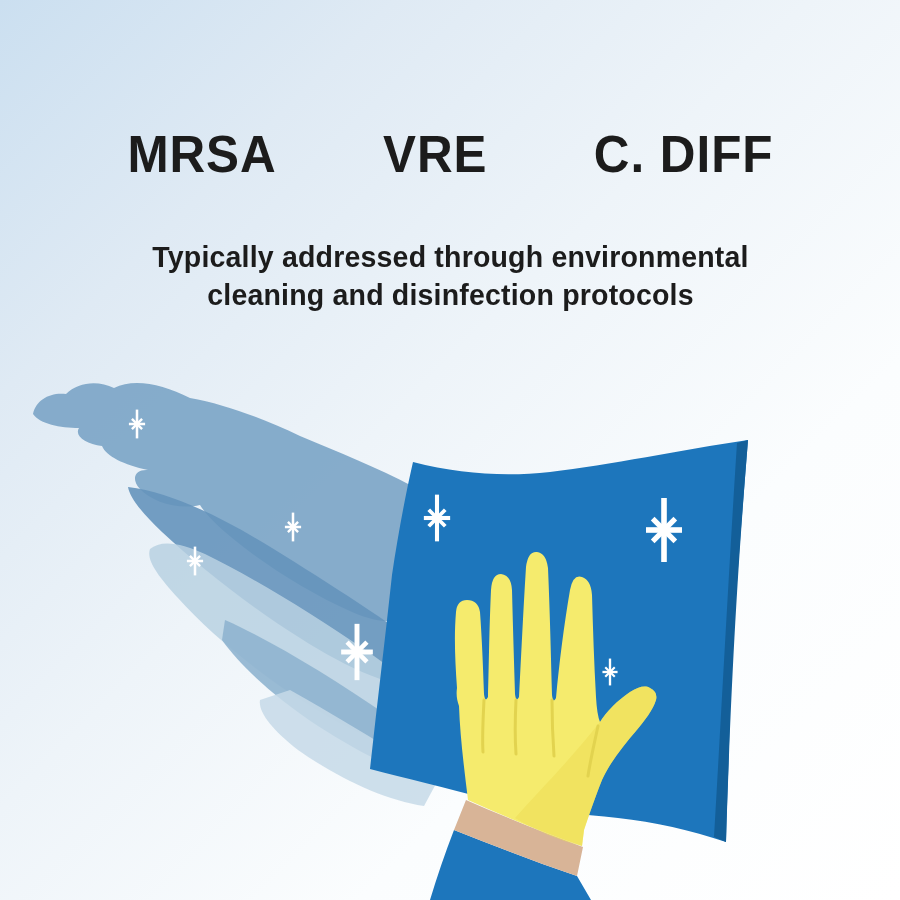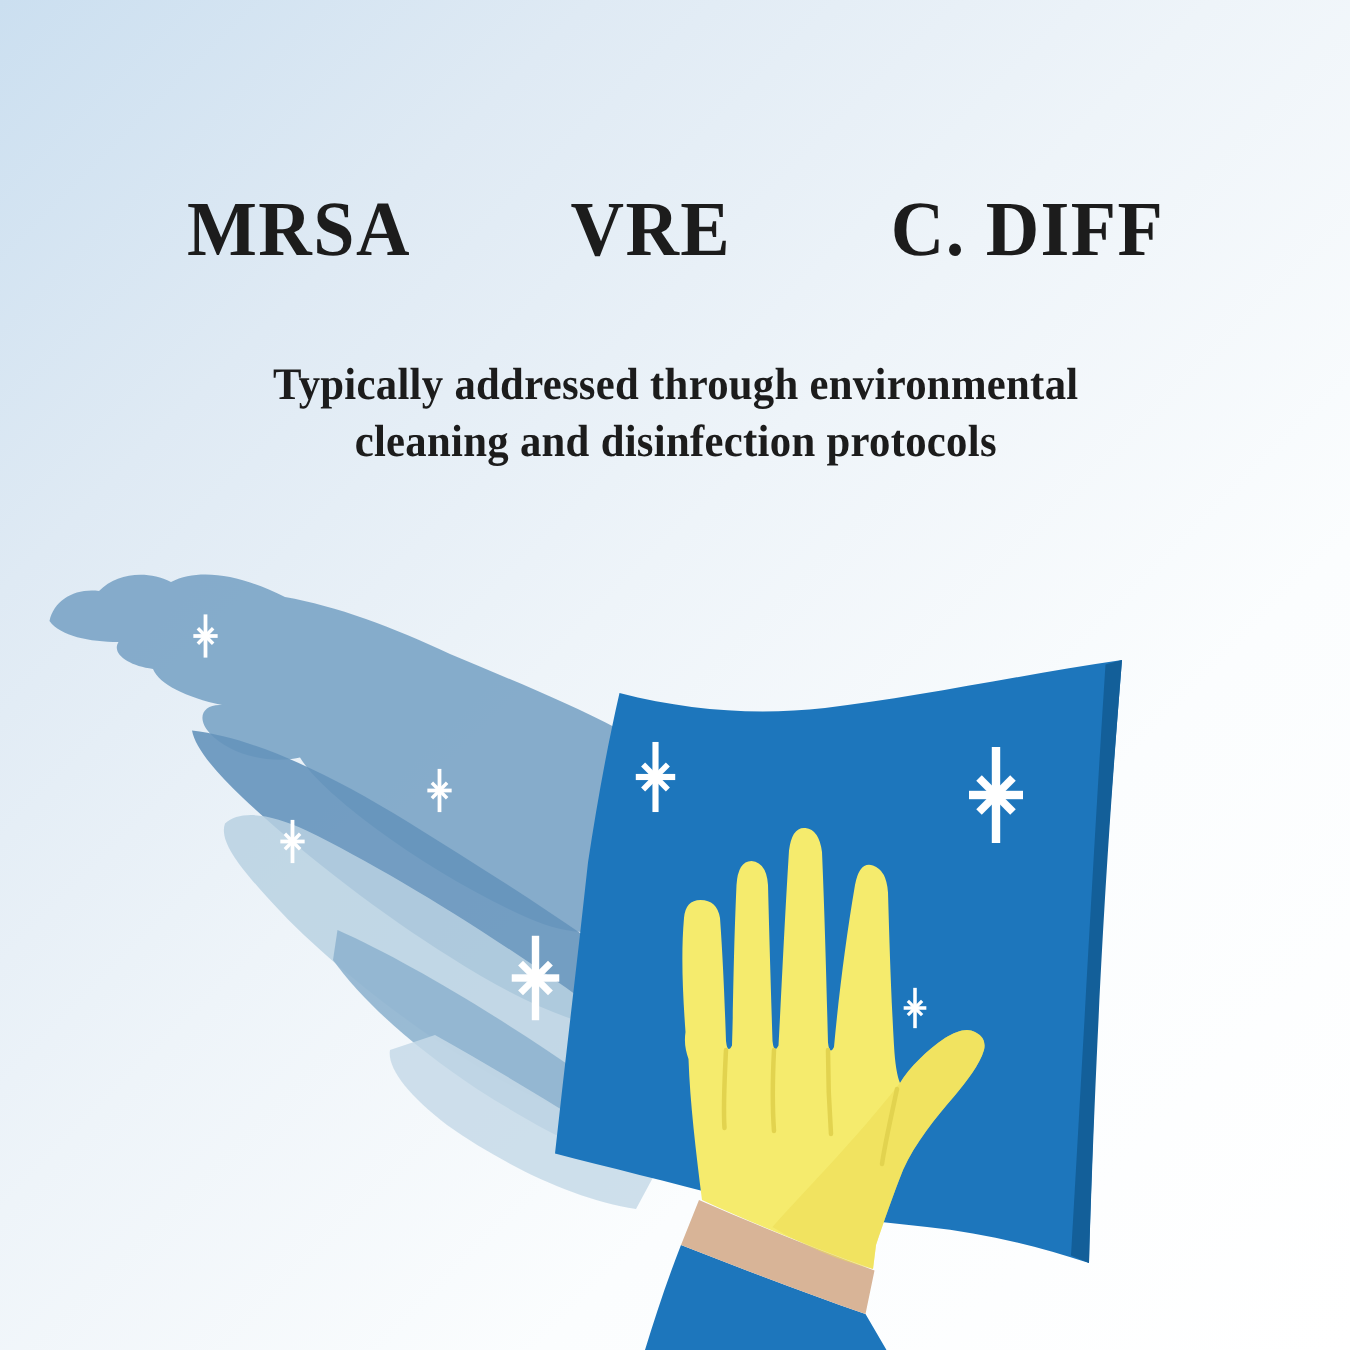--- a/index.html
+++ b/index.html
@@ -2,21 +2,21 @@
 <html><head>
 <meta charset="utf-8">
 <style>
   html,body{margin:0;padding:0;}
   body{
     width:900px;height:900px;overflow:hidden;
     font-family:"Liberation Sans","DejaVu Sans",sans-serif;
     background:linear-gradient(135deg,#cbdff0 0%,#dfeaf4 22%,#eef4f9 45%,#fbfdfe 70%,#ffffff 100%);
     position:relative;
   }
-  .stage{position:absolute;inset:0;width:900px;height:632px;font-family:Liberation Serif, serif;}
+  .stage{position:absolute;inset:0;width:900px;height:632px;}
   .title-row{
     position:absolute;top:126px;left:0;width:900px;
     display:flex;justify-content:center;gap:112px;
     transform:scaleX(0.95);transform-origin:458px 0;
     color:#1c1c1c;font-weight:bold;font-size:52px;line-height:56px;
     letter-spacing:1px;white-space:nowrap;
   }
   .subtitle{
     position:absolute;top:238px;left:0;width:900px;
     text-align:center;color:#1c1c1c;font-weight:bold;

